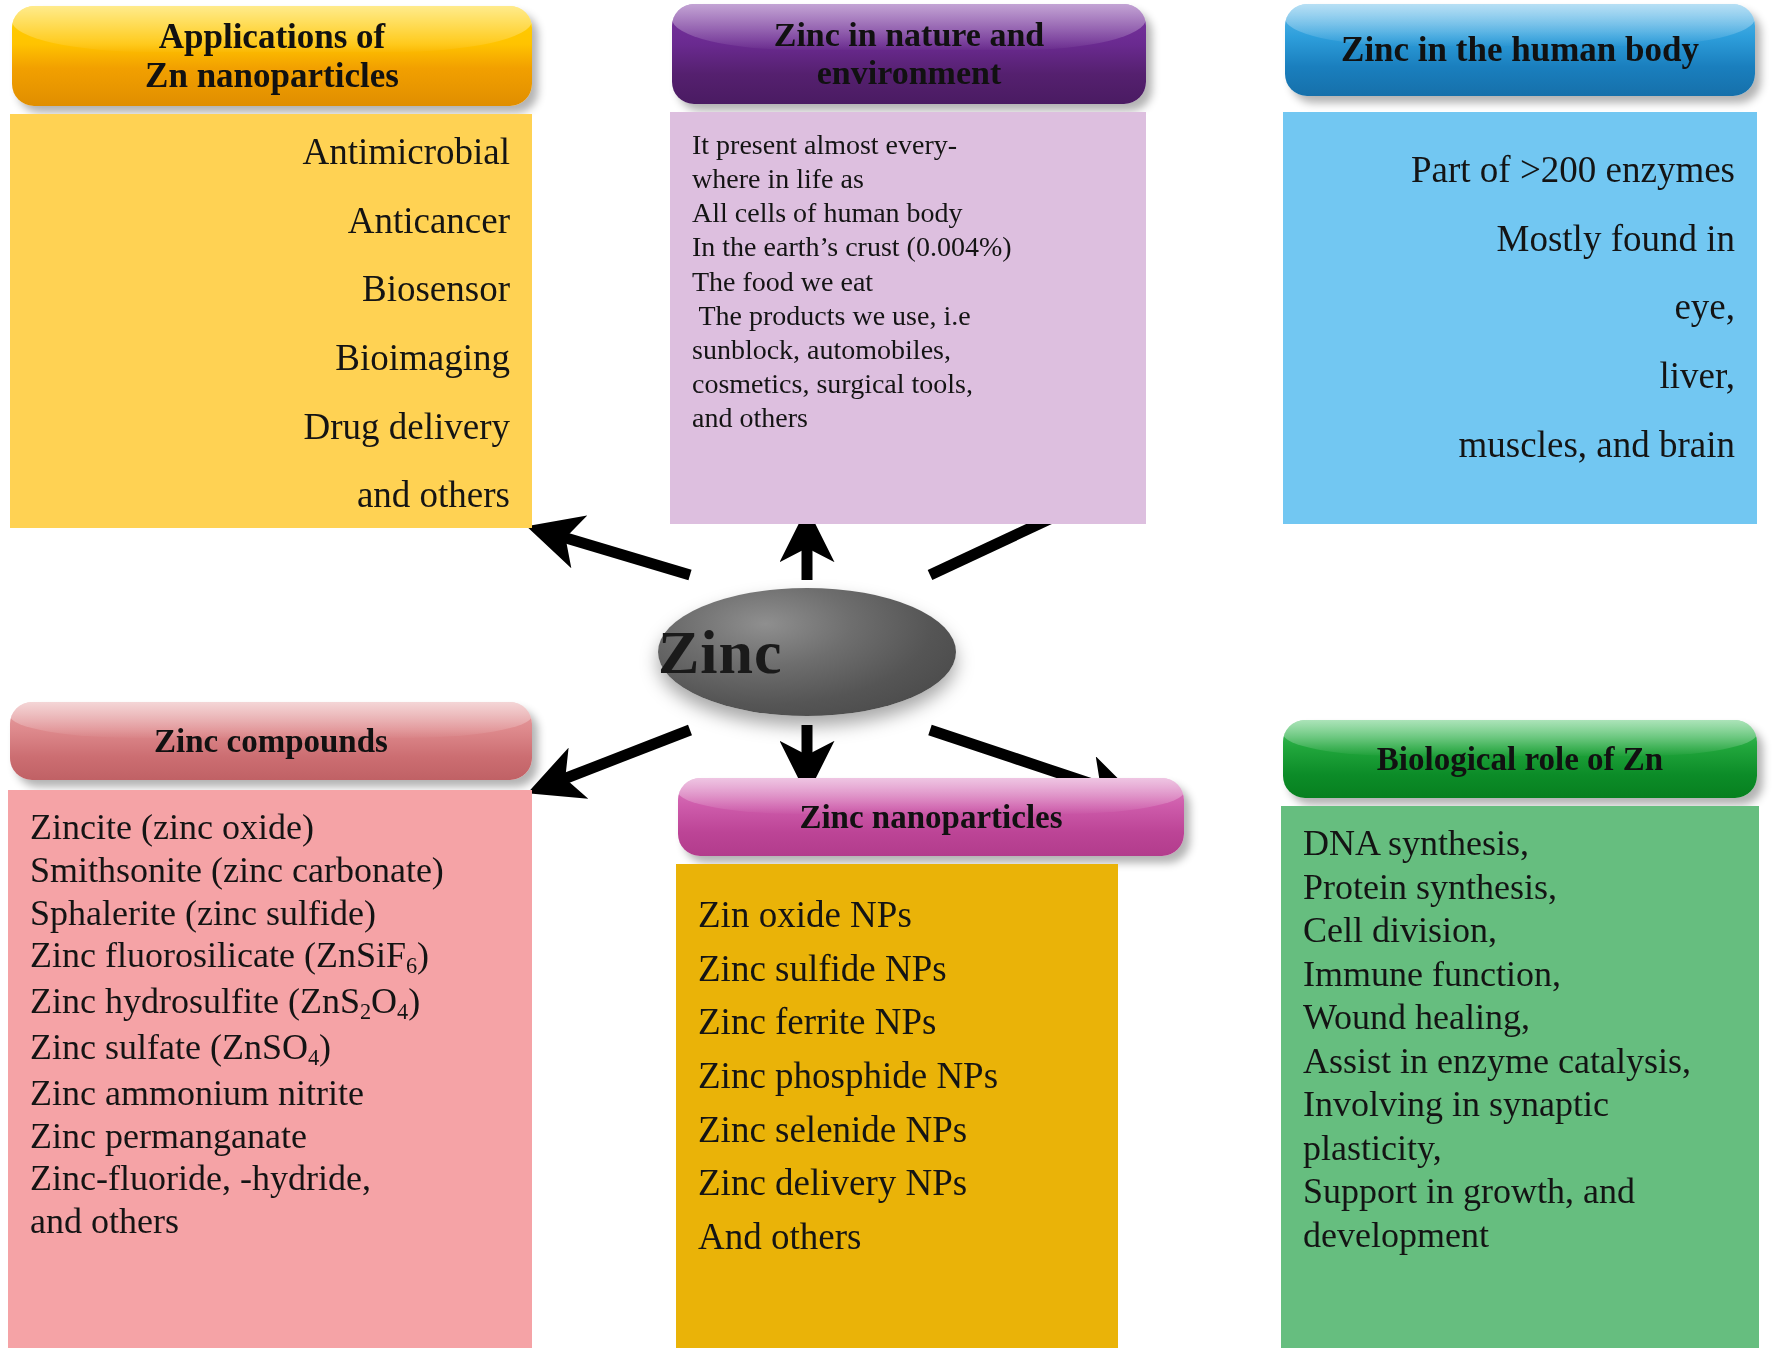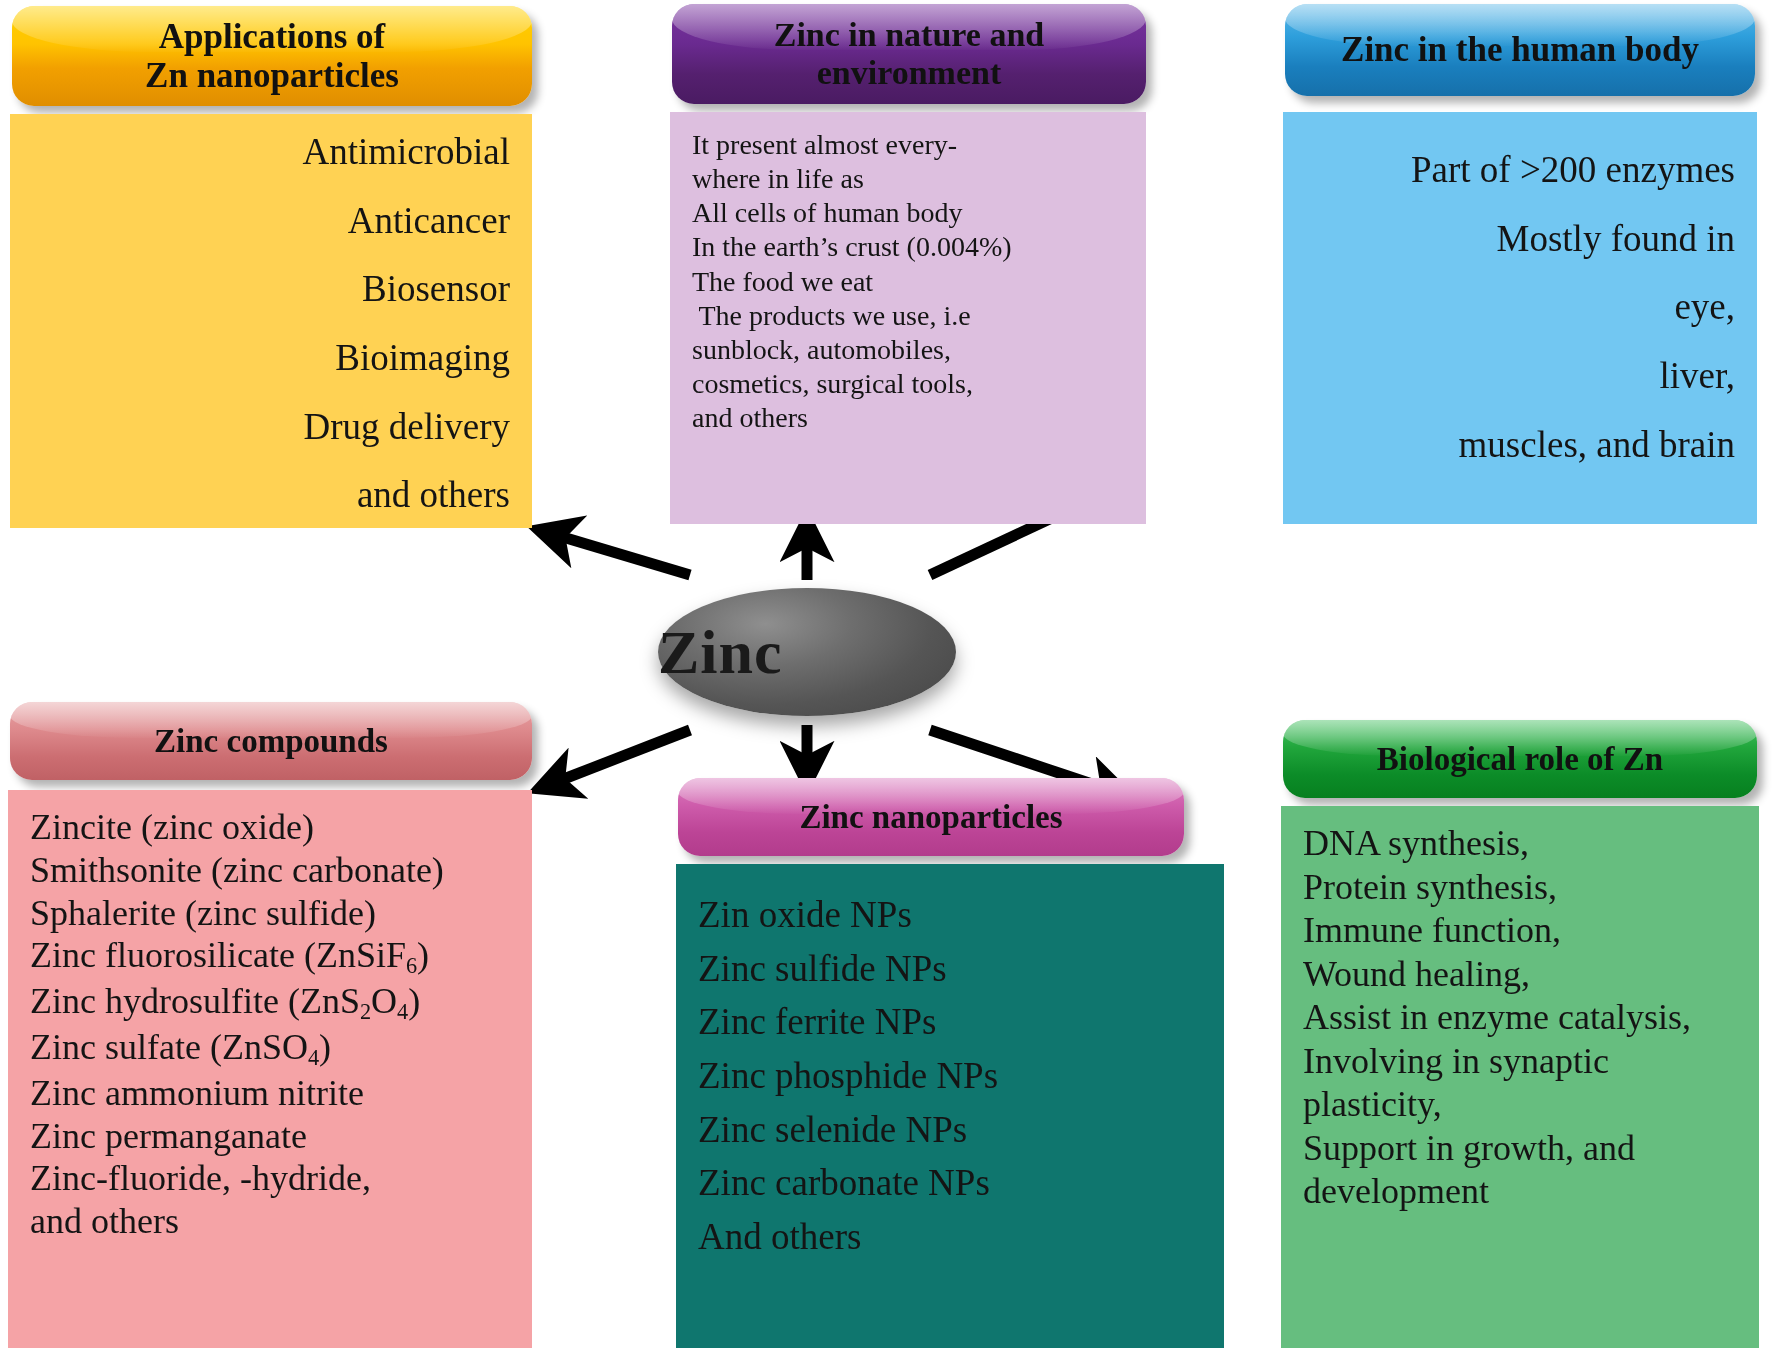--- a/index.html
+++ b/index.html
@@ -177,41 +177,42 @@
   </div>
 </div>
 
 <div class="panel">
   <div class="hdr" id="hdr-nano" style="left:678px; top:778px; width:506px; height:78px; font-size:33px;
               background: linear-gradient(to bottom, #DB7FC0 0%, #CE5CAB 35%, #BC4496 70%, #B23C8C 100%);">
     <span>
       <span>Zinc nanoparticles</span>
     </span>
   </div>
-  <div class="body" id="body-nano" style="left:676px; top:864px; width:548px; height:484px; background:#0f766e; font-size:37px; line-height:1.45; padding-top:24px;">
+  <div class="body" id="body-nano" style="left:676px; top:864px; width:442px; height:484px; background:#eab308; font-size:37px; line-height:1.45; padding-top:24px;">
     <div class="ln">Zin oxide NPs</div>
     <div class="ln">Zinc sulfide NPs</div>
     <div class="ln">Zinc ferrite NPs</div>
     <div class="ln">Zinc phosphide NPs</div>
     <div class="ln">Zinc selenide NPs</div>
-    <div class="ln">Zinc carbonate NPs</div>
+    <div class="ln">Zinc delivery NPs</div>
     <div class="ln">And others</div>
   </div>
 </div>
 
 <div class="panel">
   <div class="hdr" id="hdr-bio" style="left:1283px; top:720px; width:474px; height:78px; font-size:33px;
               background: linear-gradient(to bottom, #46C263 0%, #21A63C 35%, #0C8C28 70%, #07801F 100%);">
     <span>
       <span>Biological role of Zn</span>
     </span>
   </div>
   <div class="body" id="body-bio" style="left:1281px; top:806px; width:478px; height:542px; background:#66BE7F; font-size:36px; line-height:1.21;">
     <div class="ln">DNA synthesis,</div>
     <div class="ln">Protein synthesis,</div>
+    <div class="ln">Cell division,</div>
     <div class="ln">Immune function,</div>
     <div class="ln">Wound healing,</div>
     <div class="ln">Assist in enzyme catalysis,</div>
     <div class="ln">Involving in synaptic</div>
     <div class="ln">plasticity,</div>
     <div class="ln">Support in growth, and</div>
     <div class="ln">development</div>
   </div>
 </div>
 

